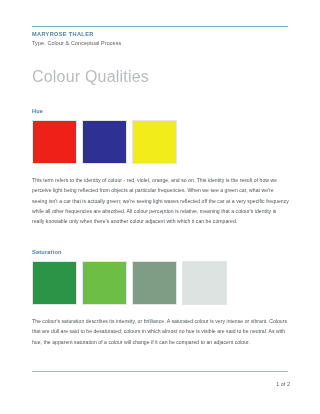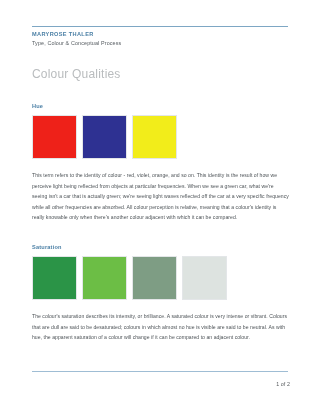--- a/index.html
+++ b/index.html
@@ -47,21 +47,21 @@
   }
   .subtitle {
     font-size: 5.4px;
     color: #555b60;
     letter-spacing: 0.12px;
     line-height: 1.6;
     margin: 1px 0 0 0;
   }
 
   .doc-title {
-    font-size: 12px;
+    font-size: 16px;
     font-weight: normal;
     color: #b9bcbe;
     letter-spacing: 0.2px;
     margin: 20px 0 0 0;
     line-height: 1.1;
   }
 
   .section {
     margin-top: 22px;
   }

